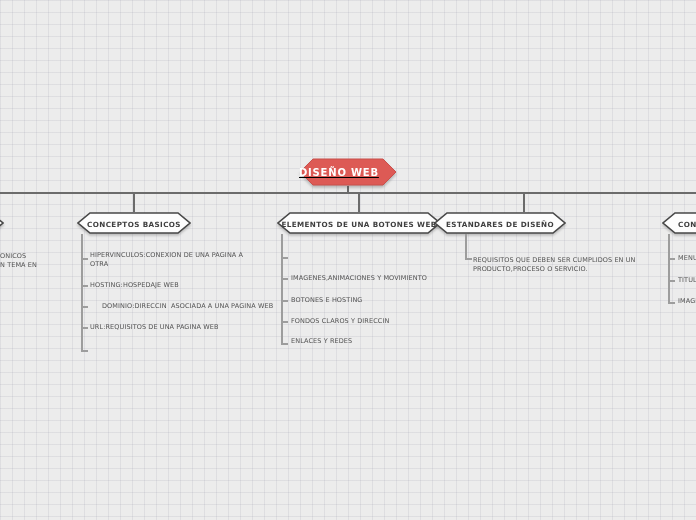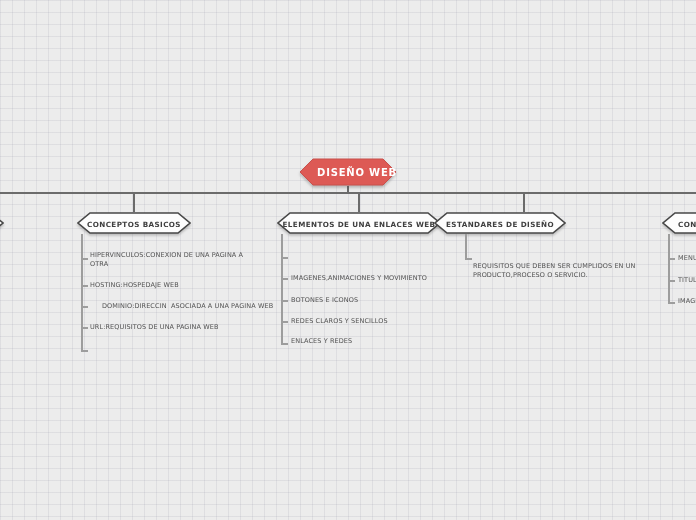--- a/index.html
+++ b/index.html
@@ -28,21 +28,21 @@
   .node svg{position:absolute;left:0;top:0;filter:drop-shadow(0 2px 1px rgba(70,70,70,0.28));}
   .node .label{
     position:relative;
     font-size:7.2px;font-weight:bold;letter-spacing:0.4px;
     color:#3f3f3f;white-space:nowrap;
   }
   .node-right{justify-content:flex-start;}
   .node-right .label{padding-left:16px;}
   #root-node{
     position:absolute;left:299px;top:158px;width:98px;height:28px;
-    display:flex;align-items:center;justify-content:flex-end;
+    display:flex;align-items:center;justify-content:flex-start;text-decoration:underline;
   }
   #root-node svg{position:absolute;left:0;top:0;filter:drop-shadow(0 2px 1.5px rgba(70,70,70,0.35));}
   #root-node .label{
     position:relative;font-size:10px;font-weight:bold;letter-spacing:0.8px;
     color:#ffffff;white-space:nowrap;
   }
   .item{
     position:absolute;
     font-size:6.5px;line-height:8.5px;letter-spacing:0.1px;
     color:#525252;white-space:pre-wrap;width:200px;
@@ -82,42 +82,42 @@
   <div class="item" style="left:90px;top:251px;">HIPERVINCULOS:CONEXION DE UNA PAGINA A
 OTRA</div>
   <div class="item" style="left:90px;top:281px;">HOSTING:HOSPEDAJE WEB</div>
   <div class="item" style="left:90px;top:302px;padding-left:12px;">DOMINIO:DIRECCIN  ASOCIADA A UNA PAGINA WEB</div>
   <div class="item" style="left:90px;top:323px;">URL:REQUISITOS DE UNA PAGINA WEB</div>
 
   <div class="node" style="left:277px;top:212px;width:164px;">
     <svg width="164" height="22">
       <polygon points="13,1 151,1 163,11 151,21 13,21 1,11" fill="#fdfdfd" stroke="#474747" stroke-width="1.6"></polygon>
     </svg>
-    <span class="label">ELEMENTOS DE UNA ENLACES WEB</span>
+    <span class="label">ELEMENTOS DE UNA BOTONES WEB</span>
   </div>
   <div class="spine" style="left:281px;top:234px;height:109px;"></div>
   <div class="tick" style="left:281px;top:257px;width:7px;"></div>
   <div class="tick" style="left:281px;top:278px;width:7px;"></div>
   <div class="tick" style="left:281px;top:300px;width:7px;"></div>
   <div class="tick" style="left:281px;top:321px;width:7px;"></div>
   <div class="tick" style="left:281px;top:343px;width:7px;"></div>
   <div class="item" style="left:291px;top:274px;">IMAGENES,ANIMACIONES Y MOVIMIENTO</div>
-  <div class="item" style="left:291px;top:296px;">BOTONES E ICONOS</div>
-  <div class="item" style="left:291px;top:317px;">REDES CLAROS Y SENCILLOS</div>
+  <div class="item" style="left:291px;top:296px;">BOTONES E HOSTING</div>
+  <div class="item" style="left:291px;top:317px;">FONDOS CLAROS Y DIRECCIN</div>
   <div class="item" style="left:291px;top:337px;">ENLACES Y REDES</div>
 
   <div class="node" style="left:434px;top:212px;width:132px;">
     <svg width="132" height="22">
       <polygon points="13,1 119,1 131,11 119,21 13,21 1,11" fill="#fdfdfd" stroke="#474747" stroke-width="1.6"></polygon>
     </svg>
     <span class="label">ESTANDARES DE DISEÑO</span>
   </div>
   <div class="spine" style="left:465px;top:234px;height:25px;"></div>
   <div class="tick" style="left:465px;top:258px;width:7px;"></div>
-  <div class="item" style="left:473px;top:262px;">REQUISITOS QUE DEBEN SER CUMPLIDOS EN UN
+  <div class="item" style="left:473px;top:256px;">REQUISITOS QUE DEBEN SER CUMPLIDOS EN UN
 PRODUCTO,PROCESO O SERVICIO.</div>
 
   <div class="node node-right" style="left:662px;top:212px;width:160px;">
     <svg width="160" height="22">
       <polygon points="13,1 147,1 159,11 147,21 13,21 1,11" fill="#fdfdfd" stroke="#474747" stroke-width="1.6"></polygon>
     </svg>
     <span class="label">CONT</span>
   </div>
   <div class="spine" style="left:668px;top:234px;height:68px;"></div>
   <div class="tick" style="left:668px;top:258px;width:7px;"></div>
@@ -126,14 +126,16 @@
   <div class="item clip" style="left:678px;top:254px;">MENU</div>
   <div class="item clip" style="left:678px;top:276px;">TITUL</div>
   <div class="item clip" style="left:678px;top:297px;">IMAGE</div>
 
   <div class="node" style="left:-146px;top:212px;width:150px;">
     <svg width="150" height="22">
       <polygon points="13,1 137,1 149,11 137,21 13,21 1,11" fill="#fdfdfd" stroke="#474747" stroke-width="1.6"></polygon>
     </svg>
     <span class="label"></span>
   </div>
+  <div class="item" style="left:0;top:252px;">ONICOS
+N TEMA EN</div>
 
 </div>
 
 </body></html>

